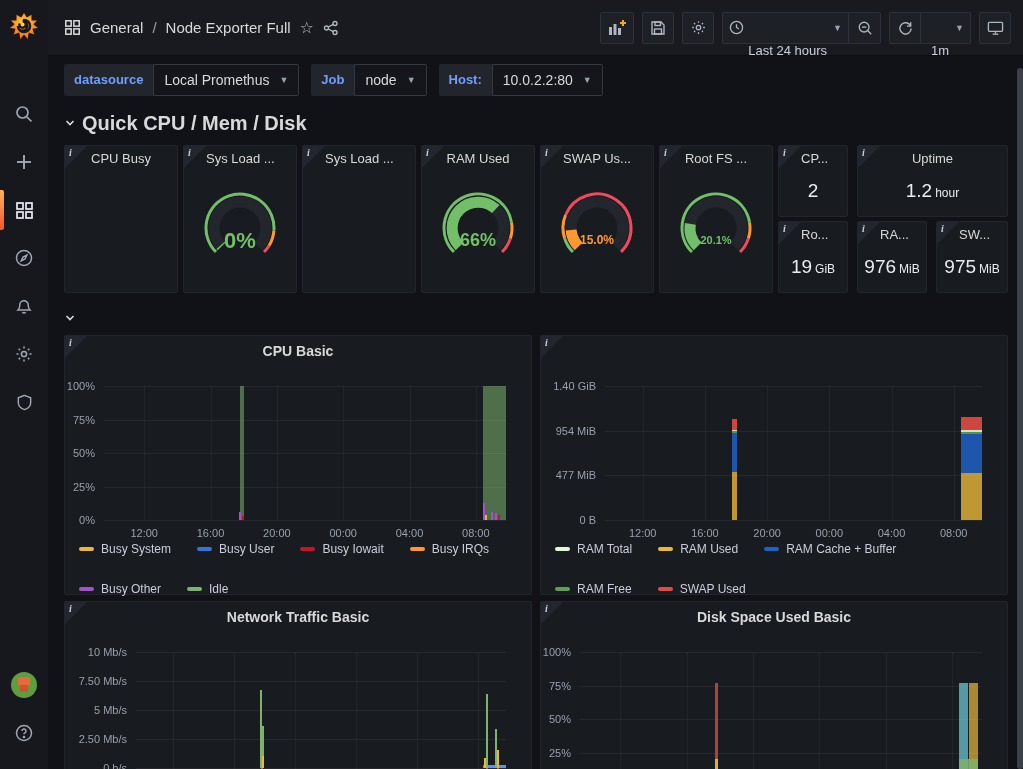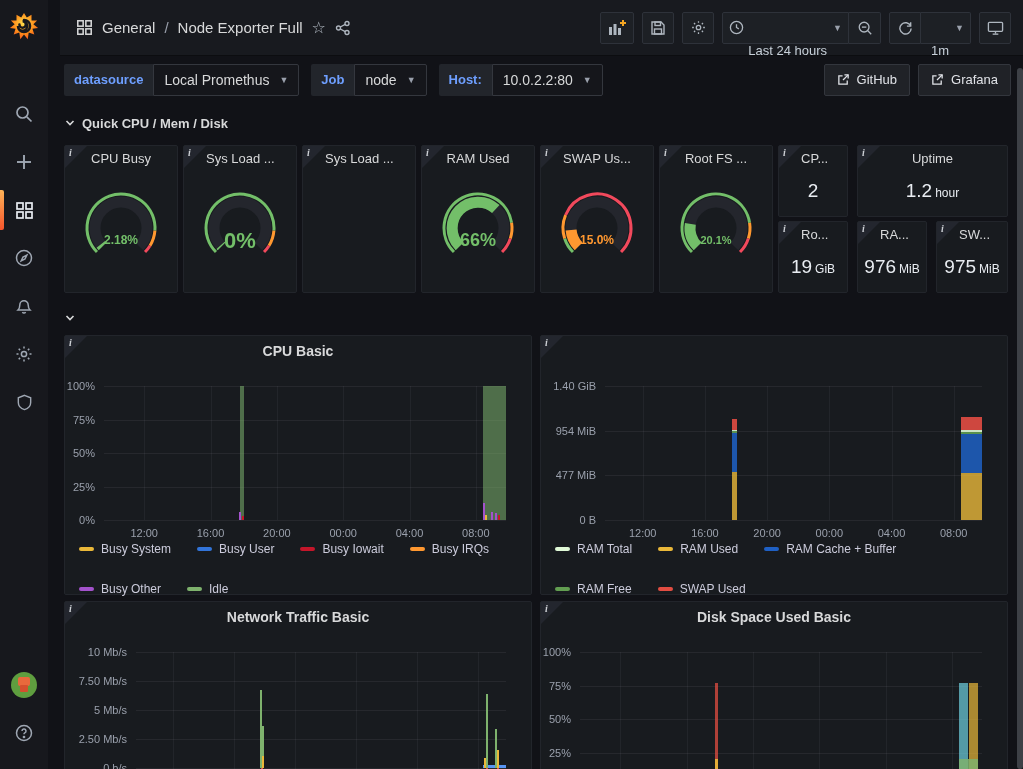--- a/index.html
+++ b/index.html
@@ -16,21 +16,21 @@
   .side-item.active svg { stroke:#e9edf2; }
   .side-item.active::before { content:""; position:absolute; left:0; top:4px; bottom:4px; width:4px;
     background:linear-gradient(180deg,#ffb357,#f6552c); border-radius:0 2px 2px 0; }
   .side-bottom { position:absolute; bottom:12px; left:0; width:48px; }
   .avatar { width:26px; height:26px; border-radius:50%; background:#5f9e3f; margin:0 auto; position:relative; overflow:hidden; }
   .avatar::before { content:""; position:absolute; left:7px; top:5px; width:12px; height:9px; background:#e8693c; border-radius:2px; }
   .avatar::after { content:""; position:absolute; left:9px; top:13px; width:8px; height:7px; background:#d4502e; border-radius:1px; }
 
   
   .main { position:absolute; left:48px; top:0; right:0; bottom:0; }
-  .topbar { position:absolute; top:0; left:12px; right:0; height:56px; background:#181a1f; border-bottom:1px solid #0c0d10;
+  .topbar { position:absolute; top:0; left:0; right:0; height:56px; background:#181a1f; border-bottom:1px solid #0c0d10;
     display:flex; align-items:center; padding:0 12px 0 16px; }
   .crumb-wrap { display:flex; align-items:center; gap:9px; font-size:15px; color:#d8d9da; }
   .crumb-sep { color:#9aa0ac; }
   .tb-right { margin-left:auto; display:flex; align-items:center; gap:8px; }
   .tb-btn { height:32px; min-width:32px; background:#1d2025; border:1px solid #2e323a; border-radius:2px;
     display:flex; align-items:center; justify-content:center; color:#aeb6bf; cursor:pointer; padding:0 6px; }
   .tb-group { display:flex; align-items:stretch; }
   .tb-group .tb-btn:first-child { border-radius:2px 0 0 2px; }
   .tb-group .tb-btn:last-child { border-radius:0 2px 2px 0; border-left:none; }
   .tb-text { font-size:13px; color:#c7d0d9; white-space:nowrap; padding:0 4px;margin-top:46px; }
@@ -44,21 +44,21 @@
     padding:0 10px; border-radius:2px 0 0 2px; }
   .var-value { background:#15161b; border:1px solid #34373e; color:#d8d9da; font-size:14px; display:flex; align-items:center;
     gap:8px; padding:0 10px; border-radius:0 2px 2px 0; cursor:pointer; }
   .link-btns { margin-left:auto; display:flex; gap:8px; }
   .link-btn { height:32px; background:#202227; border:1px solid #33363d; border-radius:2px; color:#e0e2e7;
     font-size:13px; font-weight:500; display:flex; align-items:center; gap:7px; padding:0 12px; cursor:pointer; }
 
   
   .dashboard { position:absolute; top:102px; left:0; right:0; bottom:0; overflow:hidden; }
   .row-header { position:absolute; height:26px; display:flex; align-items:center; gap:6px; color:#d8d9da;
-    font-size:13px; font-weight:700; cursor:pointer; }
+    font-size:20px; font-weight:700; cursor:pointer; }
   .panel { position:absolute; background:#181b1f; border:1px solid #22252b; border-radius:2px; }
   .corner { position:absolute; top:0; left:0; width:0; height:0; border-top:22px solid #23262e; border-right:22px solid transparent; cursor:pointer; }
   .corner span { position:absolute; top:-21px; left:4px; font:italic 700 10px "Liberation Serif","DejaVu Serif",serif; color:#cdd0d5; }
   .panel-title { height:26px; line-height:26px; text-align:center; font-size:13px; font-weight:500; color:#d8d9da;
     white-space:nowrap; overflow:hidden; padding:0 22px; cursor:pointer; }
   .gauge-wrap { display:flex; justify-content:center; margin-top:14px; }
   .stat-value { text-align:center; margin-top:8px; font-size:19px; font-weight:500; color:#e9edf2; white-space:nowrap; }
   .stat-value .unit { font-size:12px; margin-left:3px; }
   .chart-title { height:28px; line-height:30px; text-align:center; font-size:14px; font-weight:600; color:#d8d9da; }
   .plot { position:absolute; top:50px; height:134px; cursor:crosshair; }
@@ -249,67 +249,39 @@
             <span class="caret">▼</span>
           </span>
       </div>
       <div class="var-group">
         <span class="var-label">Host:</span>
         <span class="var-value">
             <span>10.0.2.2:80</span>
             <span class="caret">▼</span>
           </span>
       </div>
-      <div class="link-btns">
-        <div class="link-btn">
-          <svg width="13" height="13" viewBox="0 0 14 14" fill="none" stroke="#e0e2e7" stroke-width="1.4">
-              <path d="M11 8 v4 H2 V3 h4"></path>
-              <path d="M8 2 h4 v4"></path>
-              <line x1="12" y1="2" x2="6.5" y2="7.5"></line>
-            </svg>
-          <span>GitHub</span>
-        </div>
-        <div class="link-btn">
-          <svg width="13" height="13" viewBox="0 0 14 14" fill="none" stroke="#e0e2e7" stroke-width="1.4">
-              <path d="M11 8 v4 H2 V3 h4"></path>
-              <path d="M8 2 h4 v4"></path>
-              <line x1="12" y1="2" x2="6.5" y2="7.5"></line>
-            </svg>
-          <span>Grafana</span>
-        </div>
-      </div>
     </div>
 
     <div class="dashboard" id="dashboard">
       <div class="row-header" style="left:16px; top:8px;">
         <svg width="12" height="12" viewBox="0 0 12 12" fill="none" stroke="#d8d9da" stroke-width="1.6">
             <polyline points="2.5,4 6,7.5 9.5,4"></polyline>
           </svg>
         <span>Quick CPU / Mem / Disk</span>
       </div>
       <div class="row-header" style="left:16px; top:203px;">
         <svg width="12" height="12" viewBox="0 0 12 12" fill="none" stroke="#d8d9da" stroke-width="1.6">
             <polyline points="2.5,4 6,7.5 9.5,4"></polyline>
           </svg>
       </div>
     <div class="panel" style="left: 16px; top: 43px; width: 114px; height: 148px;">
           <div class="corner">
             <span>i</span>
           </div>
           <div class="panel-title">CPU Busy</div>
-          <div class="gauge-wrap">
-            <svg width="100" height="80" viewBox="0 0 100 80">
-              <path d="M 31.62 60.38 A 26 26 0 1 1 68.38 60.38" stroke="#24262d" stroke-width="11" fill="none"></path>
-              <path d="M 25.96 66.04 A 34 34 0 1 1 83.90 44.67" stroke="#73bf69" stroke-width="3" fill="none"></path>
-              <path d="M 83.90 44.67 A 34 34 0 0 1 78.99 59.76" stroke="#ff9830" stroke-width="3" fill="none"></path>
-              <path d="M 78.99 59.76 A 34 34 0 0 1 74.04 66.04" stroke="#f2495c" stroke-width="3" fill="none"></path>
-              <path d="M 31.62 60.38 A 26 26 0 0 1 29.83 58.40" stroke="#73bf69" stroke-width="11" fill="none"></path>
-              <text x="50" y="58.2" text-anchor="middle" fill="#73bf69" font-size="12" font-weight="700">2.18%</text>
-            </svg>
-          </div>
         </div>
         <div class="panel" style="left: 135px; top: 43px; width: 114px; height: 148px;">
           <div class="corner">
             <span>i</span>
           </div>
           <div class="panel-title">Sys Load ...</div>
           <div class="gauge-wrap">
             <svg width="100" height="80" viewBox="0 0 100 80">
               <path d="M 31.62 60.38 A 26 26 0 1 1 68.38 60.38" stroke="#24262d" stroke-width="11" fill="none"></path>
               <path d="M 25.96 66.04 A 34 34 0 1 1 83.90 44.67" stroke="#73bf69" stroke-width="3" fill="none"></path>

